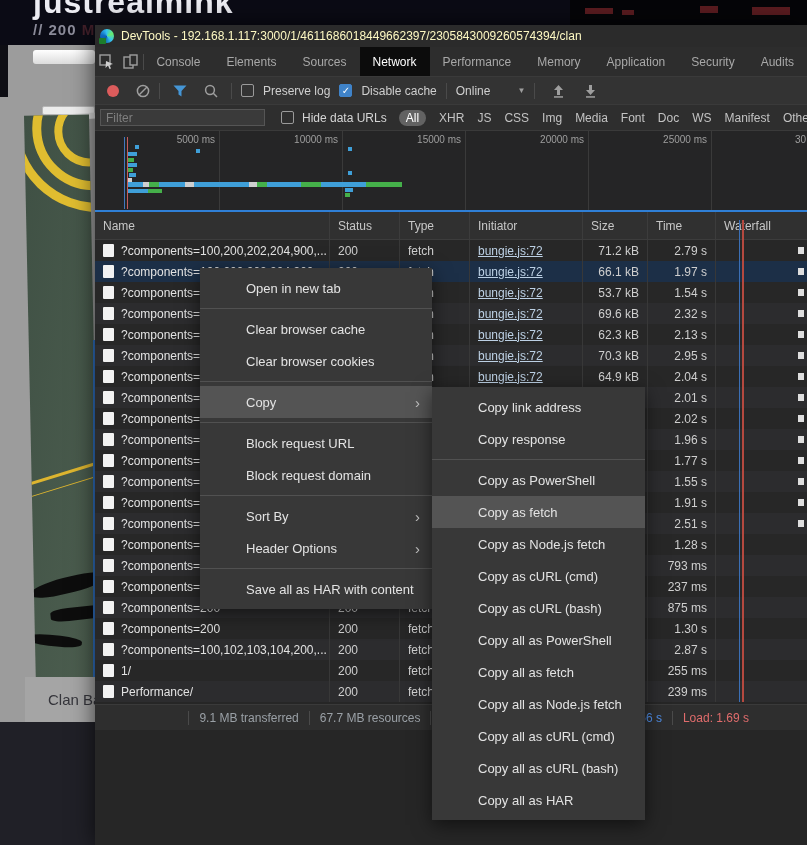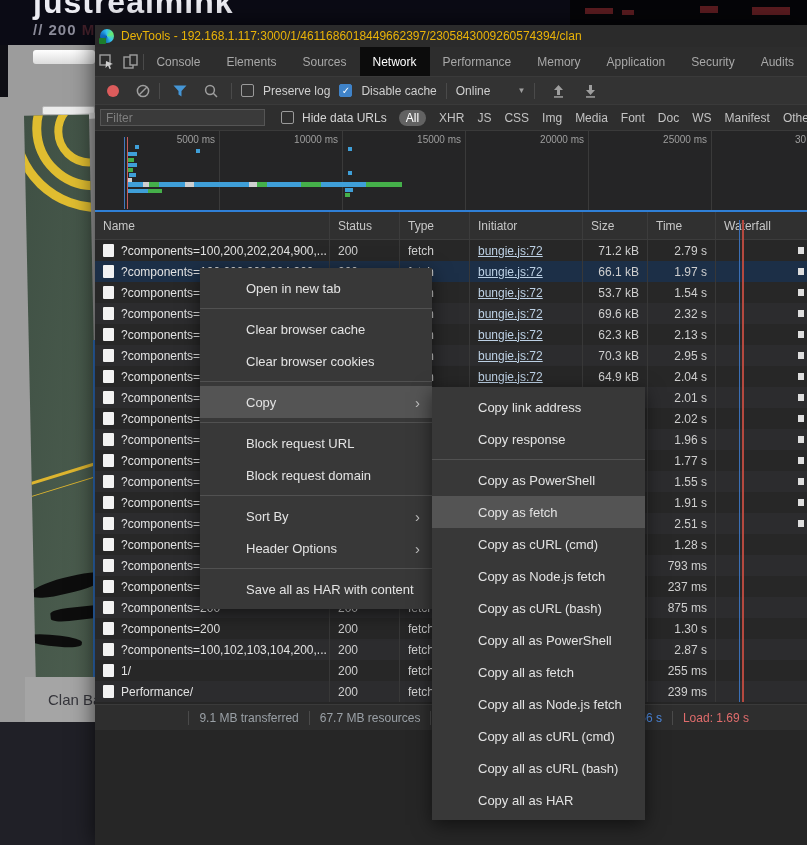--- a/index.html
+++ b/index.html
@@ -37,21 +37,21 @@
   #clan-btn span { position:absolute; left:23px; top:14px; font-size:15px; color:#35353b; white-space:nowrap; }
 
   
   #devtools { position:absolute; left:95px; top:25px; width:712px; height:820px;
     background:#262626; box-shadow:0 0 22px rgba(0,0,0,.65); color:#d0d0d0; }
   #titlebar { position:absolute; left:0; top:0; width:712px; height:22px; background:#2b2b2b;
     display:flex; align-items:center; padding-left:5px; }
   #edge-icon { width:14px; height:14px; border-radius:50%; position:relative; flex:0 0 auto;
     background:conic-gradient(from 210deg,#0a59a4,#0f6ac2,#35c1f1,#66eb6e,#35c1f1,#0a59a4); }
   #edge-icon i { position:absolute; left:-1px; bottom:-1px; width:7px; height:6px; background:#1d7d2c; border-radius:1px; }
-  #title-text { margin-left:7px; font-size:12px; color:#eab308; white-space:nowrap; }
+  #title-text { margin-left:7px; font-size:12px; color:#fef9c3; white-space:nowrap; }
 
   #tabbar { position:absolute; left:0; top:22px; width:712px; height:30px; background:#2d2d2d;
     display:flex; align-items:stretch; border-bottom:1px solid #3a3a3a; }
   .tb-icon { width:30px; display:flex; align-items:center; justify-content:center; }
   .vsep { width:1px; height:16px; background:#4a4a4a; align-self:center; }
   .tab { display:flex; align-items:center; padding:0 13px; font-size:12px; color:#a8a8a8; }
   .tab.active { background:#0c0c0c; color:#ffffff; }
 
   #toolbar { position:absolute; left:0; top:52px; width:712px; height:28px; background:#333333;
     display:flex; align-items:center; gap:9px; padding:0 8px; border-bottom:1px solid #3a3a3a; }
@@ -667,22 +667,22 @@
         <div class="mi">Header Options<div class="arrow">›</div></div>
         <div class="msep"></div>
         <div class="mi">Save all as HAR with content</div>
       </div>
     <div class="menu" id="submenu">
         <div class="mi">Copy link address</div>
         <div class="mi">Copy response</div>
         <div class="msep"></div>
         <div class="mi">Copy as PowerShell</div>
         <div class="mi hl">Copy as fetch</div>
+        <div class="mi">Copy as Node.js fetch</div>
         <div class="mi">Copy as cURL (cmd)</div>
-        <div class="mi">Copy as Node.js fetch</div>
         <div class="mi">Copy as cURL (bash)</div>
         <div class="mi">Copy all as PowerShell</div>
         <div class="mi">Copy all as fetch</div>
         <div class="mi">Copy all as Node.js fetch</div>
         <div class="mi">Copy all as cURL (cmd)</div>
         <div class="mi">Copy all as cURL (bash)</div>
         <div class="mi">Copy all as HAR</div>
       </div>
   </div>
 </div>

